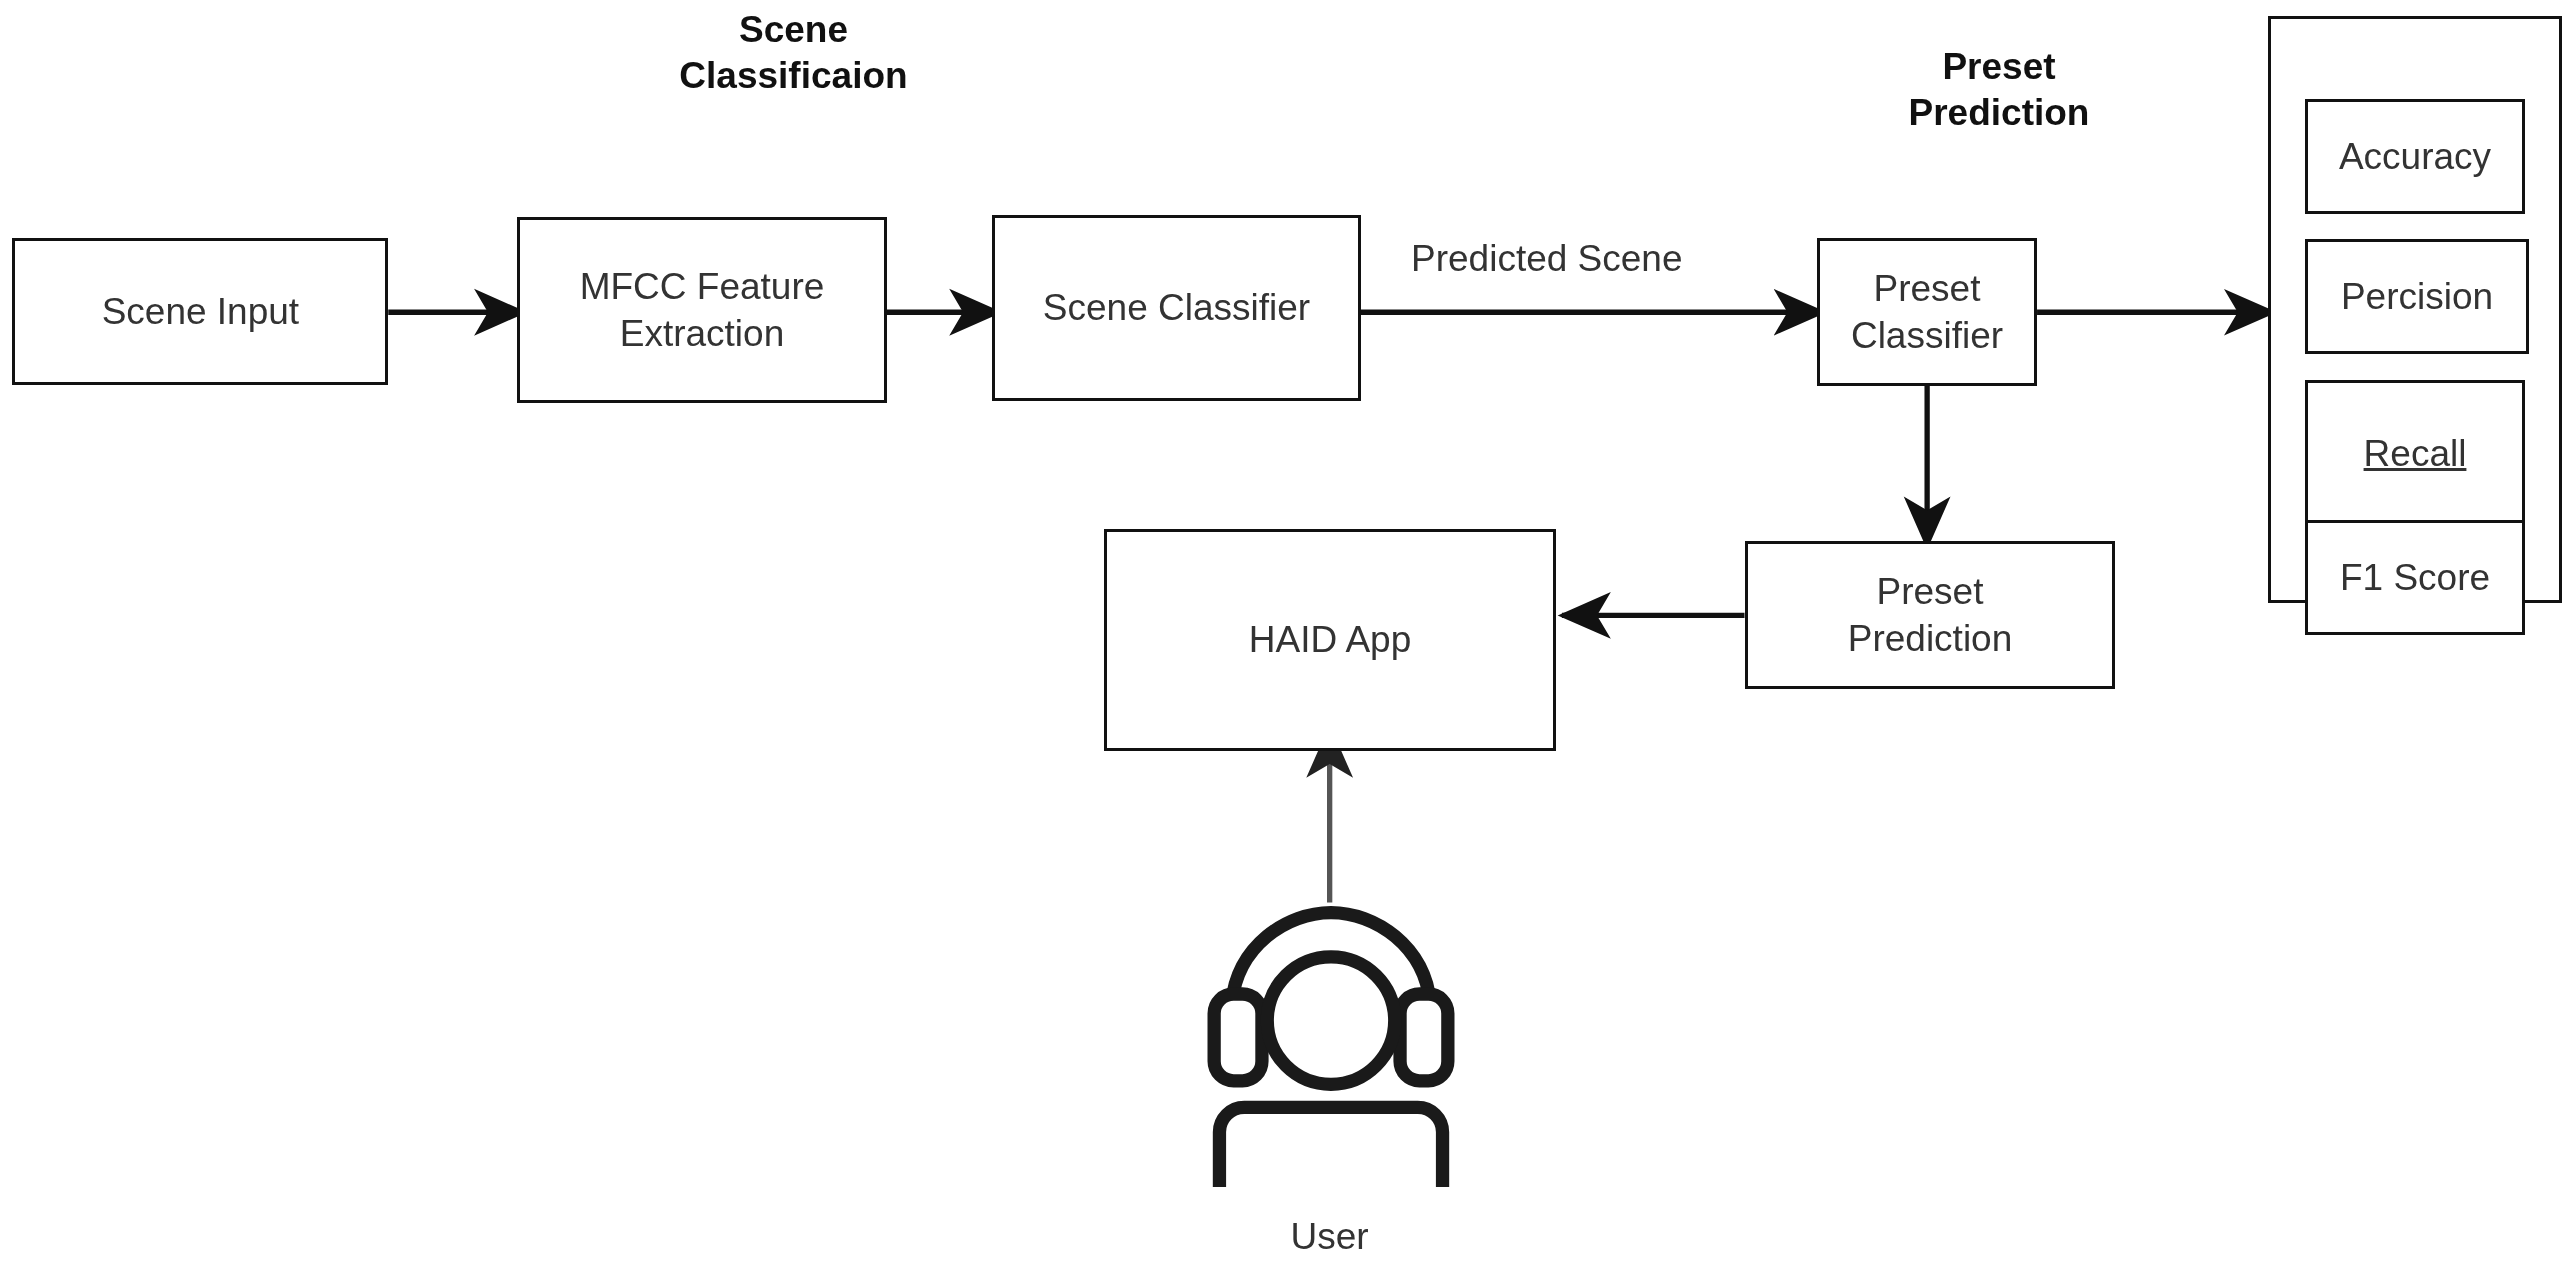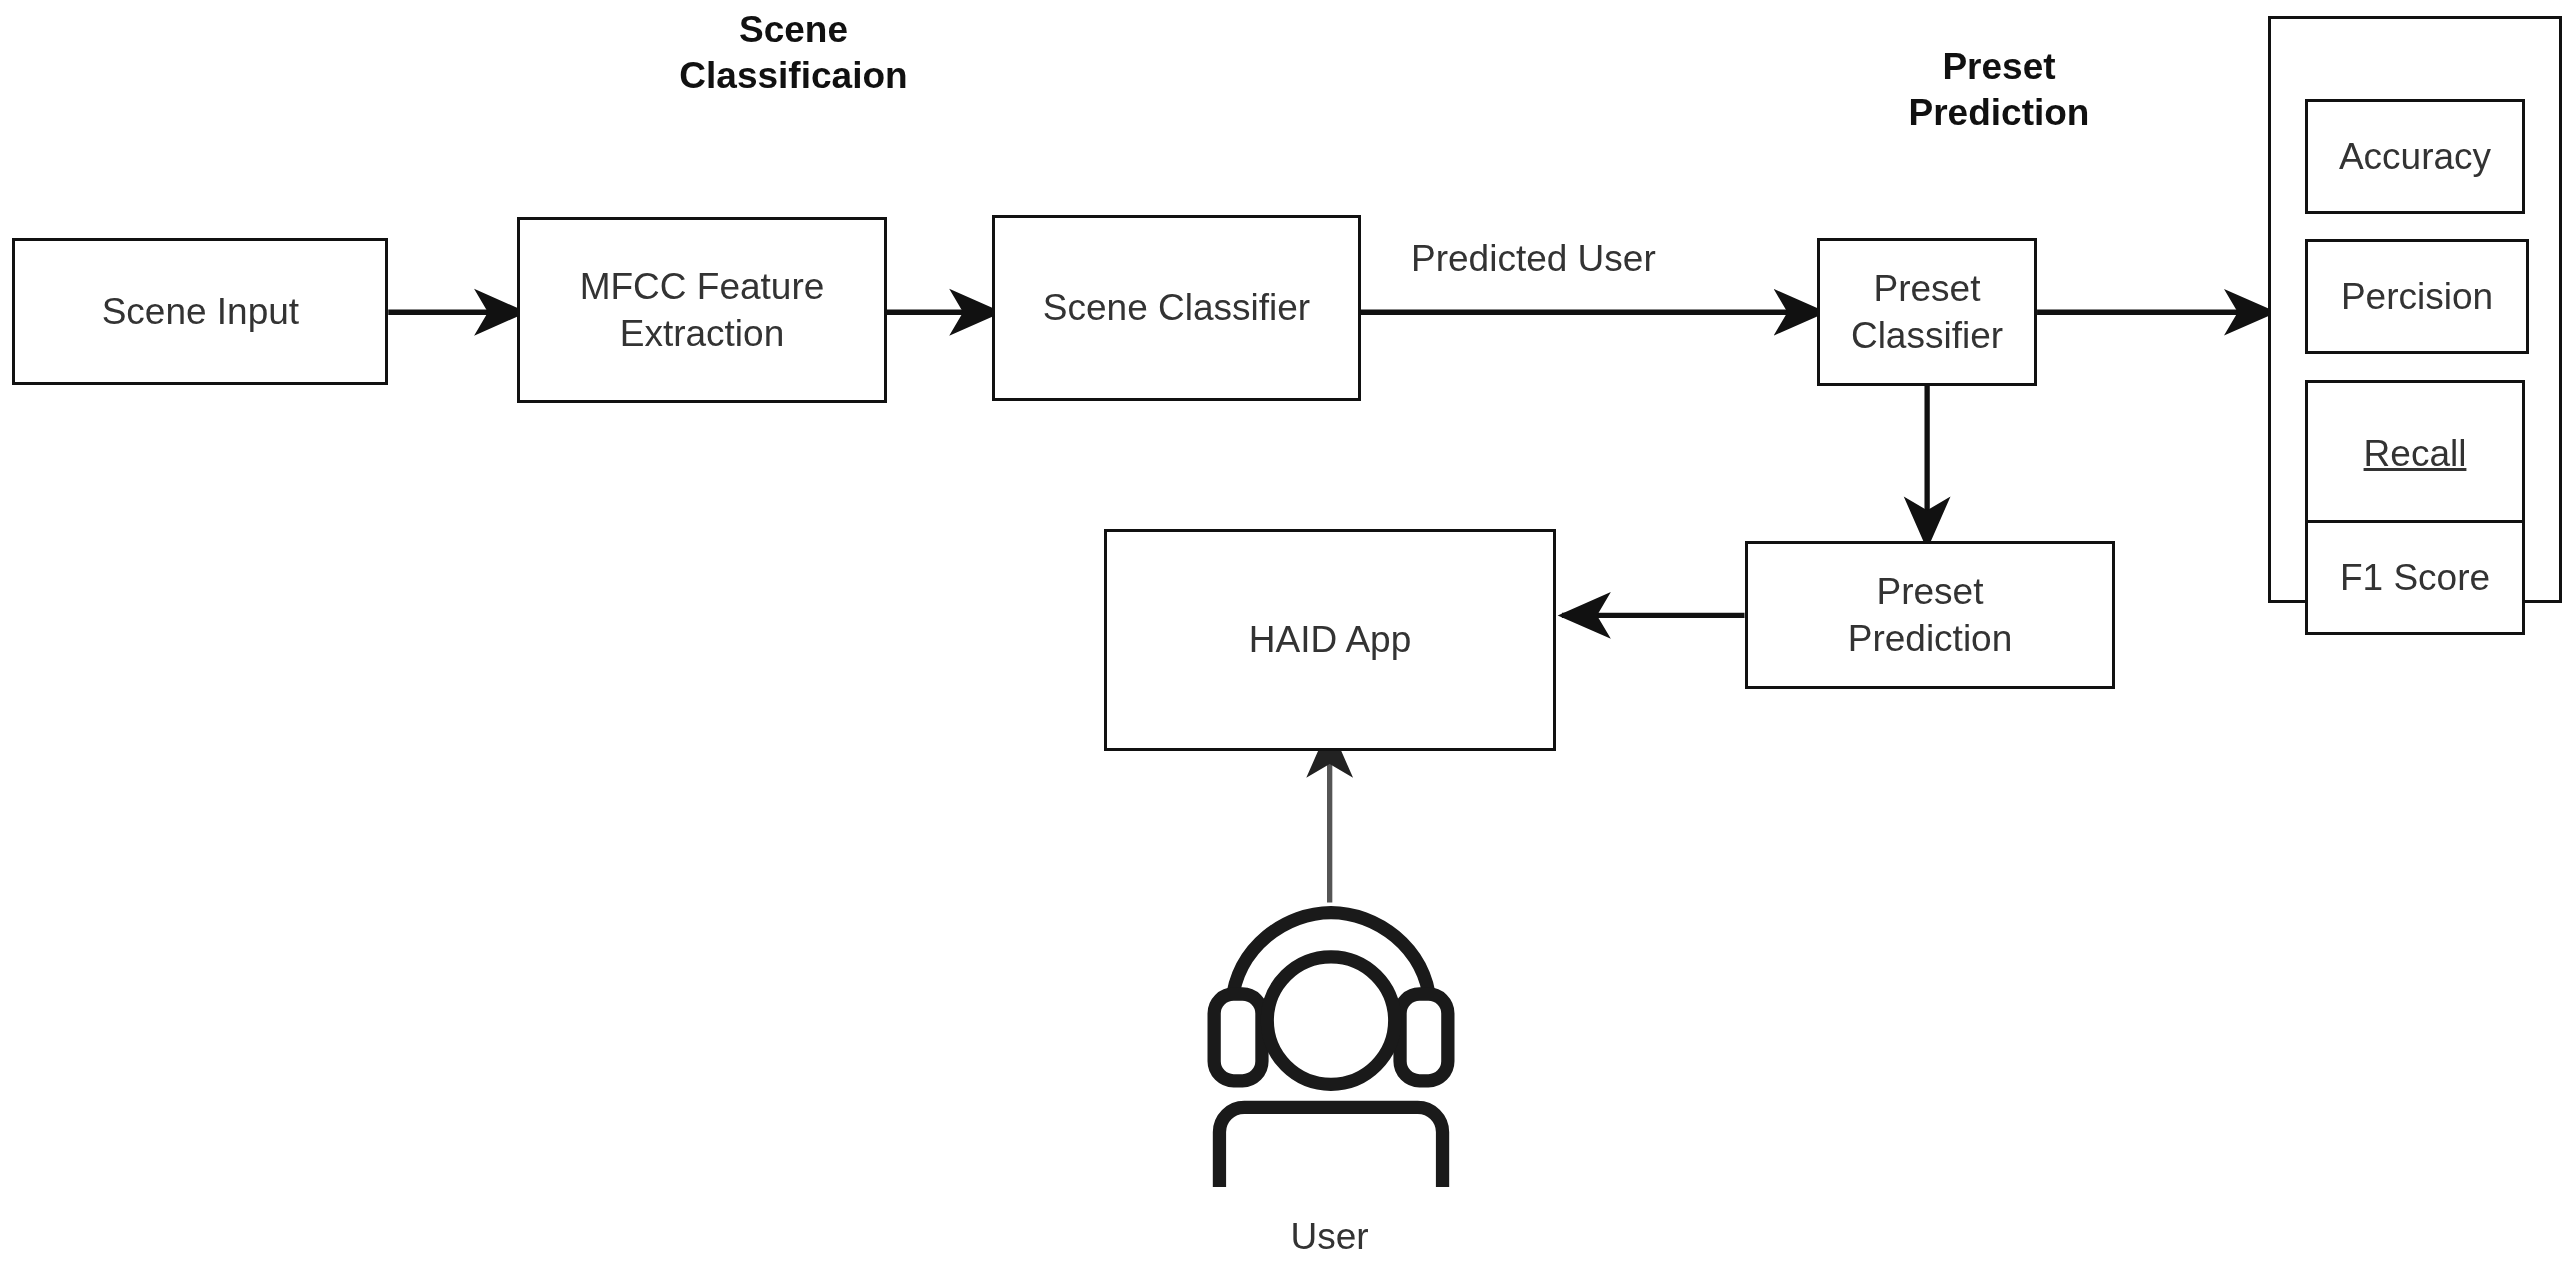--- a/index.html
+++ b/index.html
@@ -114,21 +114,21 @@
 Extraction</div>
 
   <div class="node" style="left:1817px;top:238px;width:220px;height:148px;">Preset
 Classifier</div>
 
   <div class="node" style="left:1745px;top:541px;width:370px;height:148px;">Preset
 Prediction</div>
 
   <div class="node" style="left:1104px;top:503px;width:452px;height:222px;margin-top:26px;">HAID App</div>
 
-  <div class="edge-label" style="left:1411px;top:238px;">Predicted User</div>
+  <div class="edge-label" style="left:1411px;top:238px;">Predicted Scene</div>
 
   <div class="group-box" style="left:2268px;top:16px;width:294px;height:587px;"></div>
 
   <div class="metric" style="left:2305px;top:51px;width:220px;height:115px;">Accuracy</div>
 
   <div class="metric" style="left:2305px;top:191px;width:224px;height:115px;">Percision</div>
 
   <div class="metric" style="left:2305px;top:332px;width:220px;height:148px;text-decoration:underline;">Recall</div>
 
   <div class="metric" style="left:2305px;top:472px;width:220px;height:115px;">F1 Score</div>

